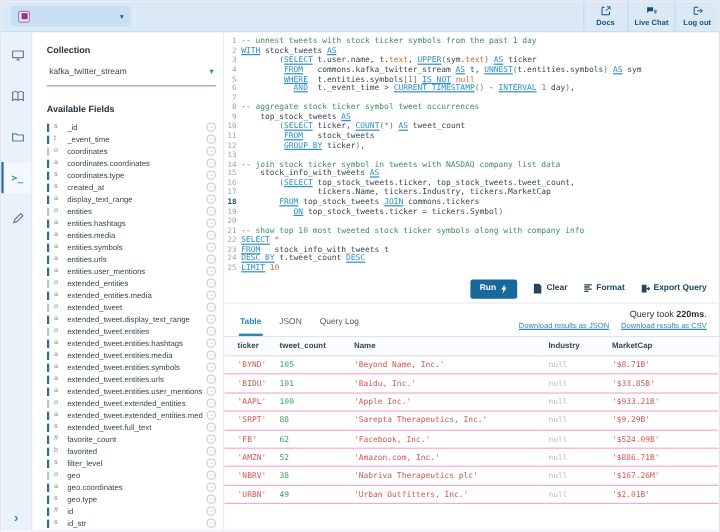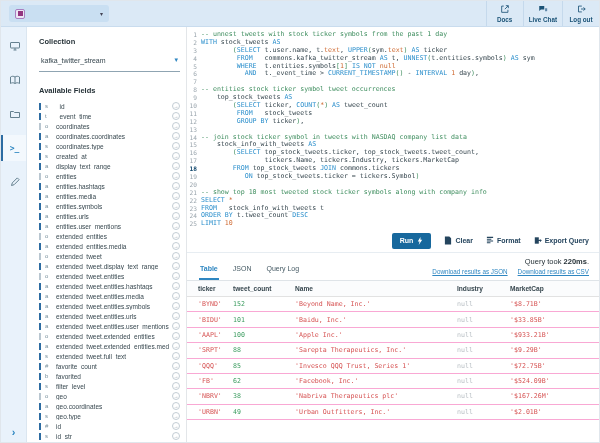--- a/index.html
+++ b/index.html
@@ -46,21 +46,21 @@
 
   
   .main { flex:1; min-width:0; display:flex; flex-direction:column; background:#fff; }
 
   
   .editor { height:202px; flex:0 0 202px; overflow:hidden; padding-top:4px; font-family:"DejaVu Sans Mono", monospace; cursor:text; }
   .line { display:flex; height:7.9px; line-height:7.9px; white-space:pre; }
   .ln { width:14px; flex:0 0 14px; text-align:right; padding-right:4px; font-size:6.2px; color:#9aa5ad; }
   .ln.active { color:#14496e; font-weight:bold; }
   .code { font-size:6.6px; }
-  .tk-k { color:#2b8fcc; }
+  .tk-k { color:#2b8fcc;text-decoration:underline; }
   .tk-c { color:#3f8e5f; }
   .tk-t { color:#37474f; }
   .tk-n { color:#cf6a32; }
   .tk-p { color:#3f8e5f; }
 
   
   .toolbar { height:24px; flex:0 0 24px; display:flex; align-items:center; justify-content:flex-end; gap:13px; padding-right:10px; border-bottom:1px solid #e7edf2; }
   .run-btn { background:#17689d; color:#fff; border:none; border-radius:2px; font-size:7px; font-weight:bold; padding:4px 8px; display:flex; align-items:center; gap:4px; cursor:pointer; font-family:"Liberation Sans",sans-serif; }
   .run-btn svg { width:6px; height:8px; }
   .tool-btn { display:flex; align-items:center; gap:3px; font-size:7px; font-weight:bold; color:#25455e; cursor:pointer; }
@@ -372,37 +372,37 @@
     <main class="main">
 
       <div class="editor">
           <div class="line"><span class="ln">1</span><span class="code"><span class="tk-c">-- unnest tweets with stock ticker symbols from the past 1 day</span></span></div>
           <div class="line"><span class="ln">2</span><span class="code"><span class="tk-k">WITH</span><span class="tk-t"> stock_tweets </span><span class="tk-k">AS</span></span></div>
           <div class="line"><span class="ln">3</span><span class="code"><span class="tk-t">        </span><span class="tk-p">(</span><span class="tk-k">SELECT</span><span class="tk-t"> t.user.name, t.</span><span class="tk-n">text</span><span class="tk-t">, </span><span class="tk-k">UPPER</span><span class="tk-p">(</span><span class="tk-t">sym.</span><span class="tk-n">text</span><span class="tk-p">)</span><span class="tk-t"> </span><span class="tk-k">AS</span><span class="tk-t"> ticker</span></span></div>
           <div class="line"><span class="ln">4</span><span class="code"><span class="tk-t">         </span><span class="tk-k">FROM</span><span class="tk-t">   commons.kafka_twitter_stream </span><span class="tk-k">AS</span><span class="tk-t"> t, </span><span class="tk-k">UNNEST</span><span class="tk-p">(</span><span class="tk-t">t.entities.symbols</span><span class="tk-p">)</span><span class="tk-t"> </span><span class="tk-k">AS</span><span class="tk-t"> sym</span></span></div>
           <div class="line"><span class="ln">5</span><span class="code"><span class="tk-t">         </span><span class="tk-k">WHERE</span><span class="tk-t">  t.entities.symbols</span><span class="tk-p">[</span><span class="tk-n">1</span><span class="tk-p">]</span><span class="tk-t"> </span><span class="tk-k">IS NOT</span><span class="tk-t"> </span><span class="tk-n">null</span></span></div>
           <div class="line"><span class="ln">6</span><span class="code"><span class="tk-t">           </span><span class="tk-k">AND</span><span class="tk-t">  t._event_time &gt; </span><span class="tk-k">CURRENT_TIMESTAMP</span><span class="tk-p">()</span><span class="tk-t"> - </span><span class="tk-k">INTERVAL</span><span class="tk-t"> </span><span class="tk-n">1</span><span class="tk-t"> day</span><span class="tk-p">)</span><span class="tk-t">,</span></span></div>
           <div class="line"><span class="ln">7</span><span class="code"></span></div>
-          <div class="line"><span class="ln">8</span><span class="code"><span class="tk-c">-- entities stock ticker symbol tweet occurrences</span></span></div>
+          <div class="line"><span class="ln">8</span><span class="code"><span class="tk-c">-- aggregate stock ticker symbol tweet occurrences</span></span></div>
           <div class="line"><span class="ln">9</span><span class="code"><span class="tk-t">    top_stock_tweets </span><span class="tk-k">AS</span></span></div>
           <div class="line"><span class="ln">10</span><span class="code"><span class="tk-t">        </span><span class="tk-p">(</span><span class="tk-k">SELECT</span><span class="tk-t"> ticker, </span><span class="tk-k">COUNT</span><span class="tk-p">(</span><span class="tk-n">*</span><span class="tk-p">)</span><span class="tk-t"> </span><span class="tk-k">AS</span><span class="tk-t"> tweet_count</span></span></div>
           <div class="line"><span class="ln">11</span><span class="code"><span class="tk-t">         </span><span class="tk-k">FROM</span><span class="tk-t">   stock_tweets</span></span></div>
           <div class="line"><span class="ln">12</span><span class="code"><span class="tk-t">         </span><span class="tk-k">GROUP BY</span><span class="tk-t"> ticker</span><span class="tk-p">)</span><span class="tk-t">,</span></span></div>
           <div class="line"><span class="ln">13</span><span class="code"></span></div>
           <div class="line"><span class="ln">14</span><span class="code"><span class="tk-c">-- join stock ticker symbol in tweets with NASDAQ company list data</span></span></div>
           <div class="line"><span class="ln">15</span><span class="code"><span class="tk-t">    stock_info_with_tweets </span><span class="tk-k">AS</span></span></div>
           <div class="line"><span class="ln">16</span><span class="code"><span class="tk-t">        </span><span class="tk-p">(</span><span class="tk-k">SELECT</span><span class="tk-t"> top_stock_tweets.ticker, top_stock_tweets.tweet_count,</span></span></div>
           <div class="line"><span class="ln">17</span><span class="code"><span class="tk-t">                tickers.Name, tickers.Industry, tickers.MarketCap</span></span></div>
           <div class="line"><span class="ln active">18</span><span class="code"><span class="tk-t">        </span><span class="tk-k">FROM</span><span class="tk-t"> top_stock_tweets </span><span class="tk-k">JOIN</span><span class="tk-t"> commons.tickers</span></span></div>
           <div class="line"><span class="ln">19</span><span class="code"><span class="tk-t">           </span><span class="tk-k">ON</span><span class="tk-t"> top_stock_tweets.ticker = tickers.Symbol</span><span class="tk-p">)</span></span></div>
           <div class="line"><span class="ln">20</span><span class="code"></span></div>
           <div class="line"><span class="ln">21</span><span class="code"><span class="tk-c">-- show top 10 most tweeted stock ticker symbols along with company info</span></span></div>
           <div class="line"><span class="ln">22</span><span class="code"><span class="tk-k">SELECT</span><span class="tk-t"> </span><span class="tk-n">*</span></span></div>
           <div class="line"><span class="ln">23</span><span class="code"><span class="tk-k">FROM</span><span class="tk-t">   stock_info_with_tweets t</span></span></div>
-          <div class="line"><span class="ln">24</span><span class="code"><span class="tk-k">ORDER BY</span><span class="tk-t"> t.tweet_count </span><span class="tk-k">DESC</span></span></div>
+          <div class="line"><span class="ln">24</span><span class="code"><span class="tk-k">DESC BY</span><span class="tk-t"> t.tweet_count </span><span class="tk-k">DESC</span></span></div>
           <div class="line"><span class="ln">25</span><span class="code"><span class="tk-k">LIMIT</span><span class="tk-t"> </span><span class="tk-n">10</span></span></div>
         </div>
 
       <div class="toolbar">
         <button class="run-btn">
           <span>Run</span>
           <svg viewBox="0 0 6 9">
               <path d="M3.5 0L0.5 5h2l-1 4 4-6h-2z" fill="#fff"></path>
             </svg>
         </button>
@@ -449,21 +449,21 @@
                 <th class="col-ticker">ticker</th>
                 <th class="col-count">tweet_count</th>
                 <th class="col-name">Name</th>
                 <th class="col-ind">Industry</th>
                 <th class="col-cap">MarketCap</th>
               </tr>
             </thead>
           <tbody>
               <tr>
                 <td class="col-ticker v-str">'BYND'</td>
-                <td class="col-count v-num">152</td>
+                <td class="col-count v-num">105</td>
                 <td class="col-name v-str">'Beyond Name, Inc.'</td>
                 <td class="col-ind v-null">null</td>
                 <td class="col-cap v-str">'$8.71B'</td>
               </tr>
               <tr>
                 <td class="col-ticker v-str">'BIDU'</td>
                 <td class="col-count v-num">101</td>
                 <td class="col-name v-str">'Baidu, Inc.'</td>
                 <td class="col-ind v-null">null</td>
                 <td class="col-cap v-str">'$33.85B'</td>
@@ -476,34 +476,34 @@
                 <td class="col-cap v-str">'$933.21B'</td>
               </tr>
               <tr>
                 <td class="col-ticker v-str">'SRPT'</td>
                 <td class="col-count v-num">88</td>
                 <td class="col-name v-str">'Sarepta Therapeutics, Inc.'</td>
                 <td class="col-ind v-null">null</td>
                 <td class="col-cap v-str">'$9.29B'</td>
               </tr>
               <tr>
-                <td class="col-ticker v-str">'QQQ'</td>
-                <td class="col-count v-num">85</td>
-                <td class="col-name v-str">'Invesco QQQ Trust, Series 1'</td>
-                <td class="col-ind v-null">null</td>
-                <td class="col-cap v-str">'$72.75B'</td>
-              </tr>
-              <tr>
                 <td class="col-ticker v-str">'FB'</td>
                 <td class="col-count v-num">62</td>
                 <td class="col-name v-str">'Facebook, Inc.'</td>
                 <td class="col-ind v-null">null</td>
                 <td class="col-cap v-str">'$524.09B'</td>
               </tr>
               <tr>
+                <td class="col-ticker v-str">'AMZN'</td>
+                <td class="col-count v-num">52</td>
+                <td class="col-name v-str">'Amazon.com, Inc.'</td>
+                <td class="col-ind v-null">null</td>
+                <td class="col-cap v-str">'$886.71B'</td>
+              </tr>
+              <tr>
                 <td class="col-ticker v-str">'NBRV'</td>
                 <td class="col-count v-num">38</td>
                 <td class="col-name v-str">'Nabriva Therapeutics plc'</td>
                 <td class="col-ind v-null">null</td>
                 <td class="col-cap v-str">'$167.26M'</td>
               </tr>
               <tr>
                 <td class="col-ticker v-str">'URBN'</td>
                 <td class="col-count v-num">49</td>
                 <td class="col-name v-str">'Urban Outfitters, Inc.'</td>

